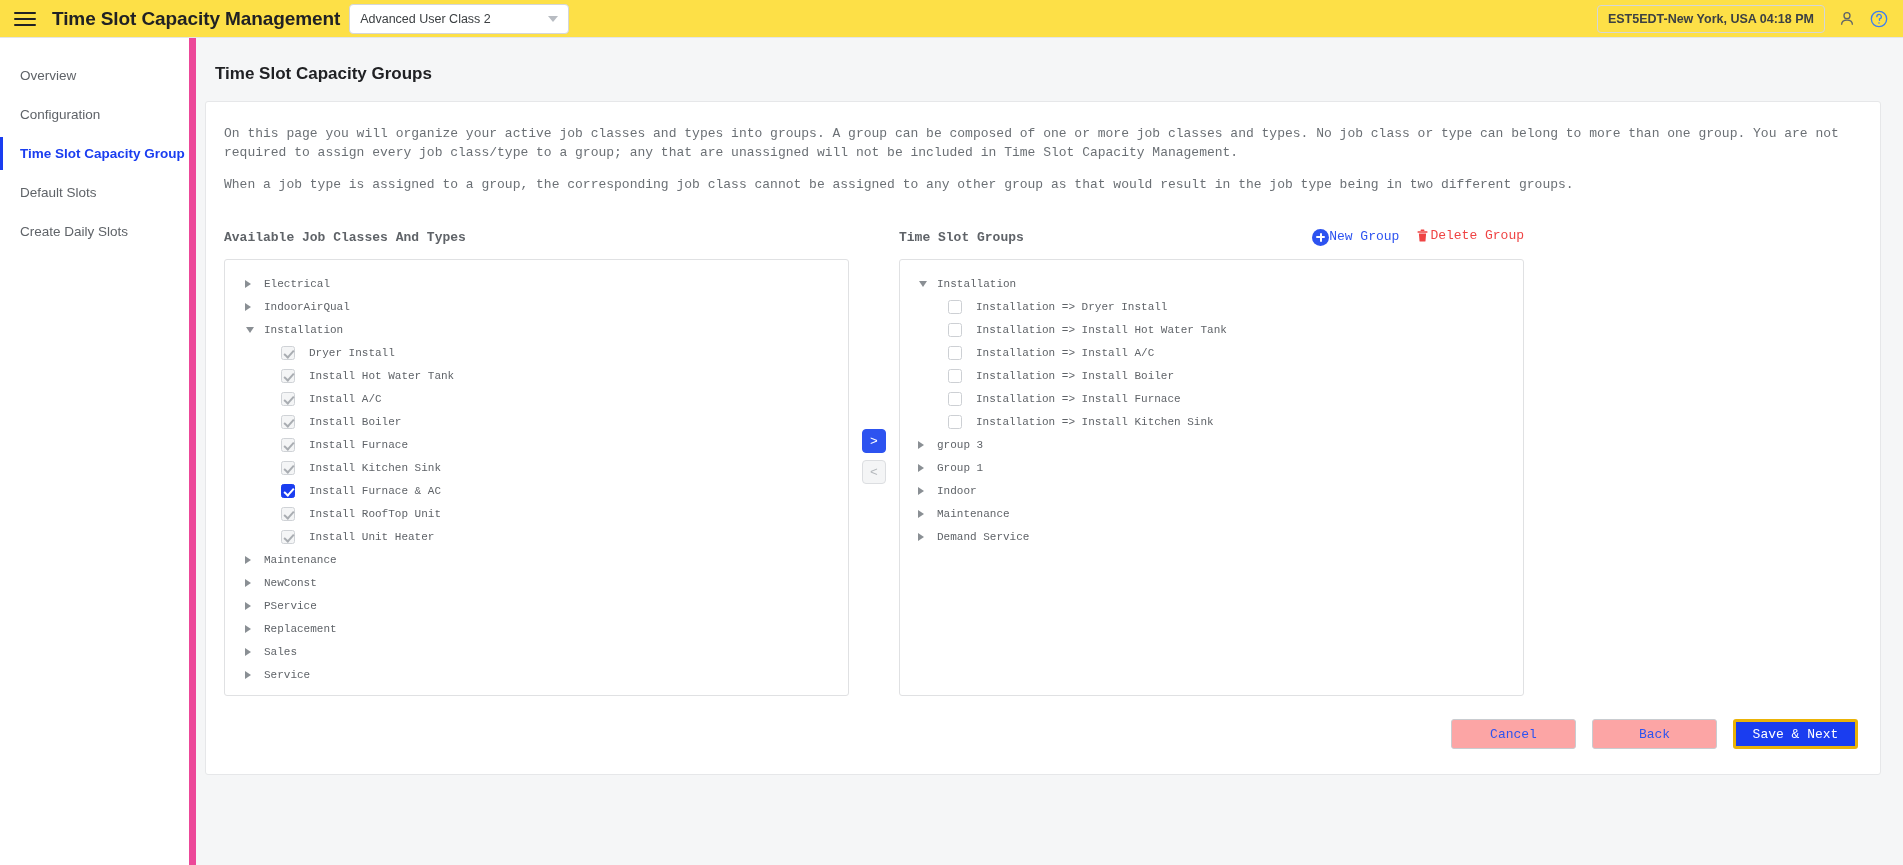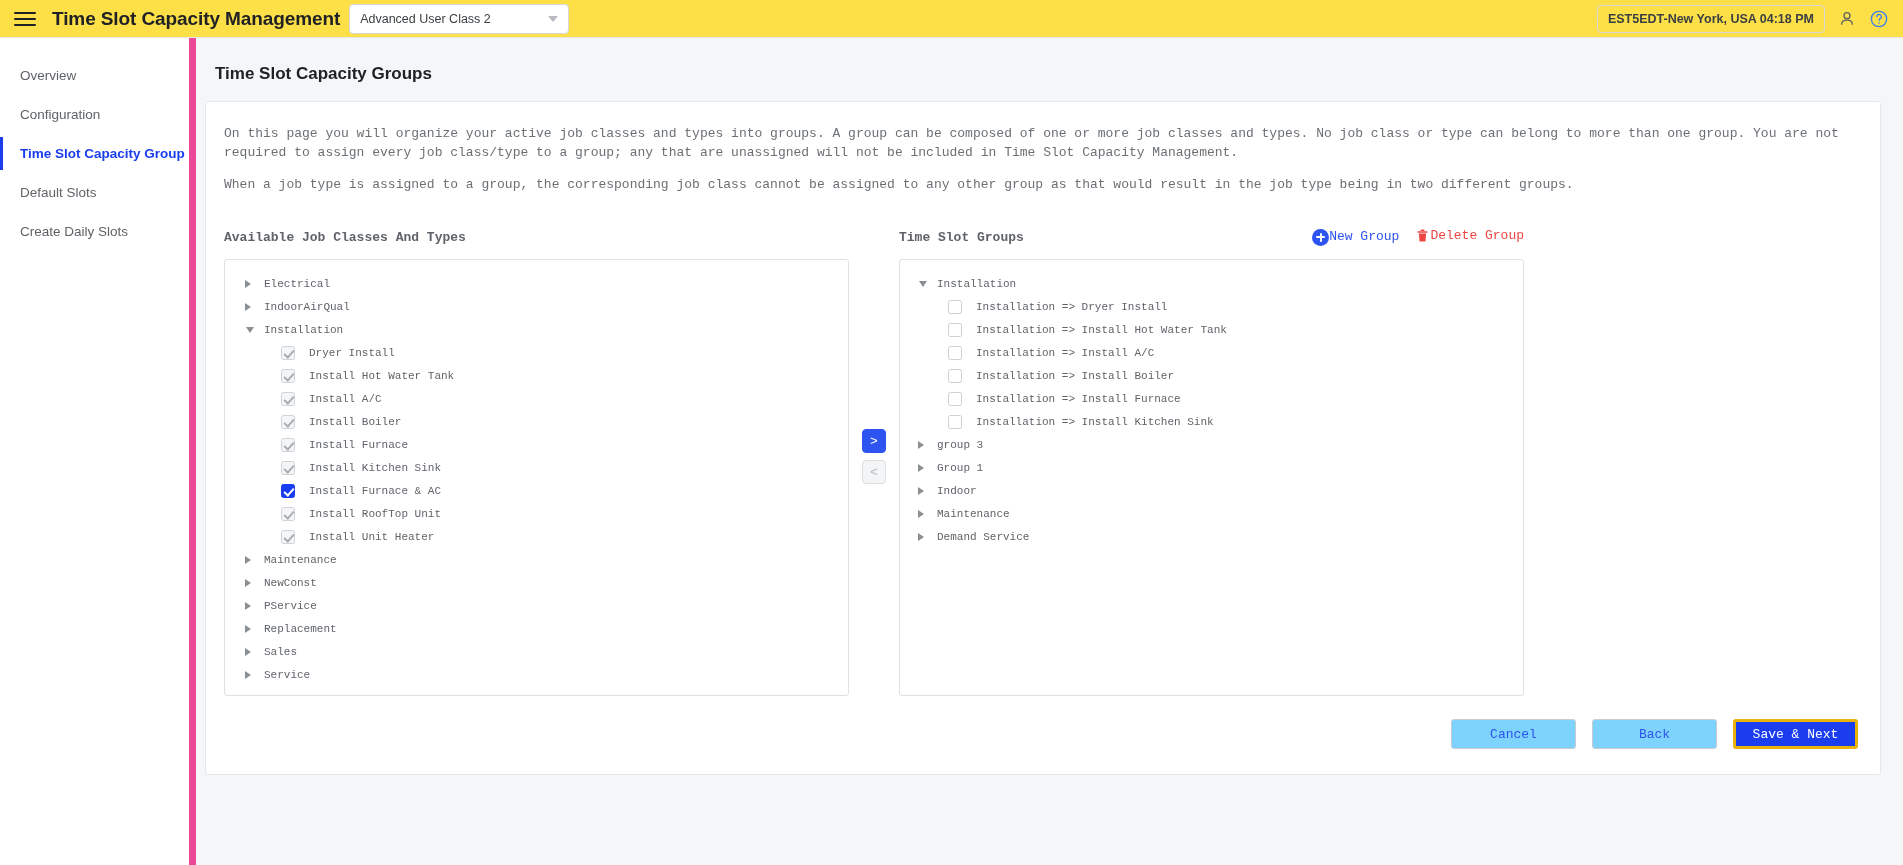--- a/index.html
+++ b/index.html
@@ -263,21 +263,21 @@
     padding-right: 4px;
   }
   .btn {
     height: 30px;
     min-width: 125px;
     border-radius: 3px;
     font-size: 13px;
     display: flex; align-items: center; justify-content: center;
     cursor: pointer;
   }
-  .btn.ghost { background: #7dd3fc; border: 1px solid #c9ccd0; color: #2d53f0; text-align: center; }
+  .btn.ghost { background: #fca5a5; border: 1px solid #c9ccd0; color: #2d53f0; text-align: center; }
   .btn.primary { background: #1a3df0; border: 3px solid #eab308; color: #fff; }
 </style>
 </head>
 <body>
 
 <div class="topbar">
   <div class="hamburger">
     <span></span>
       <span></span>
       <span></span>

